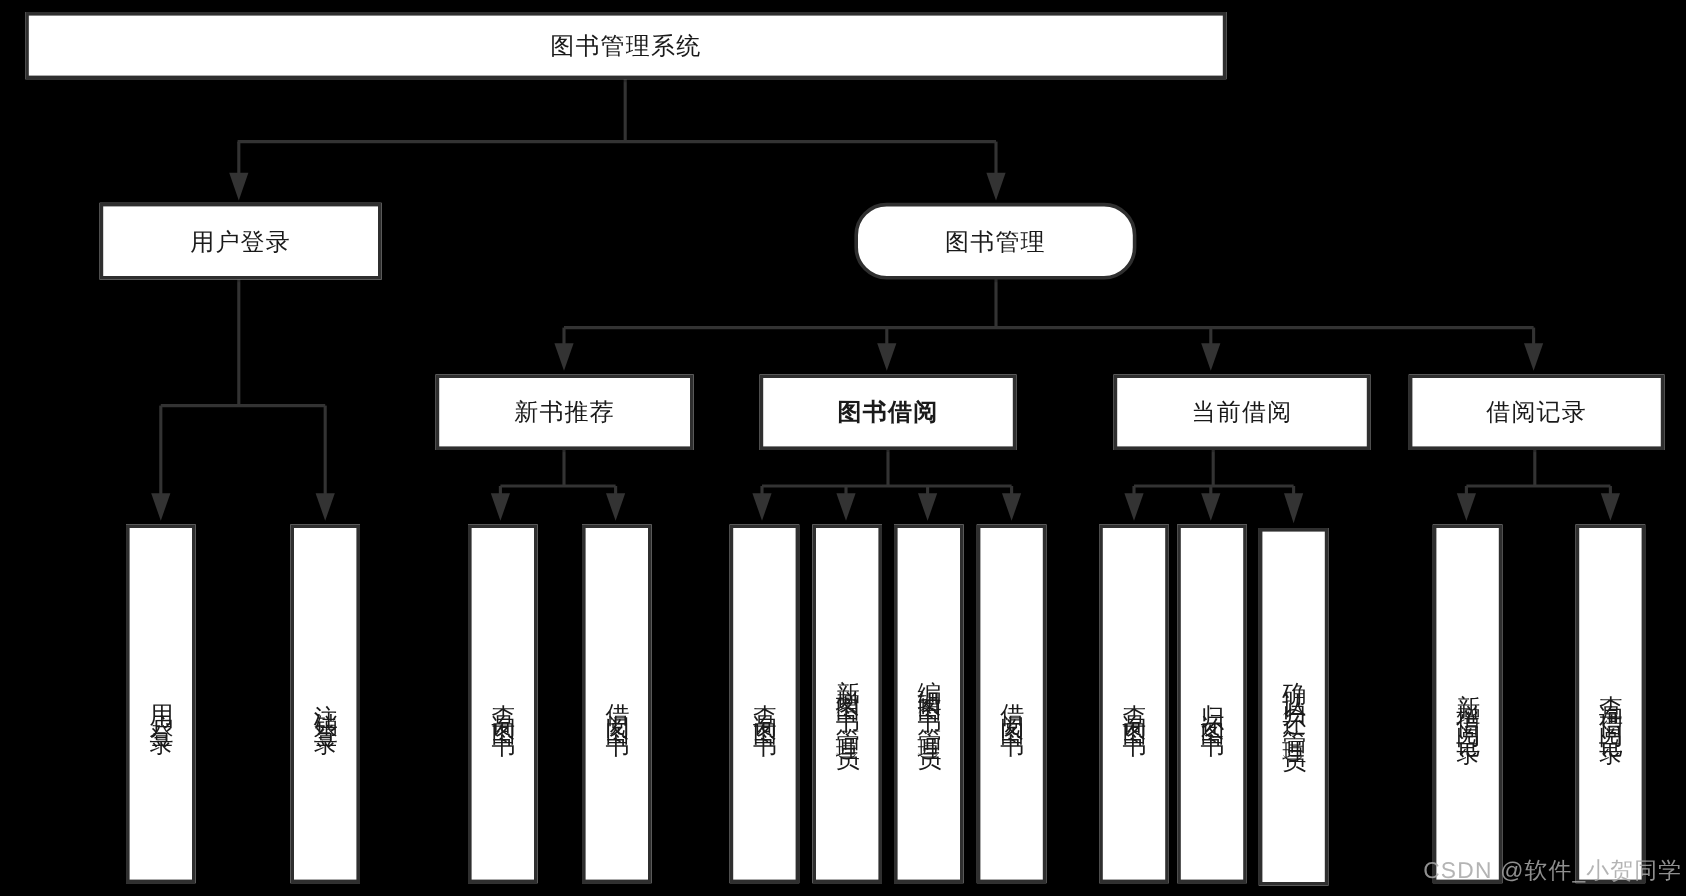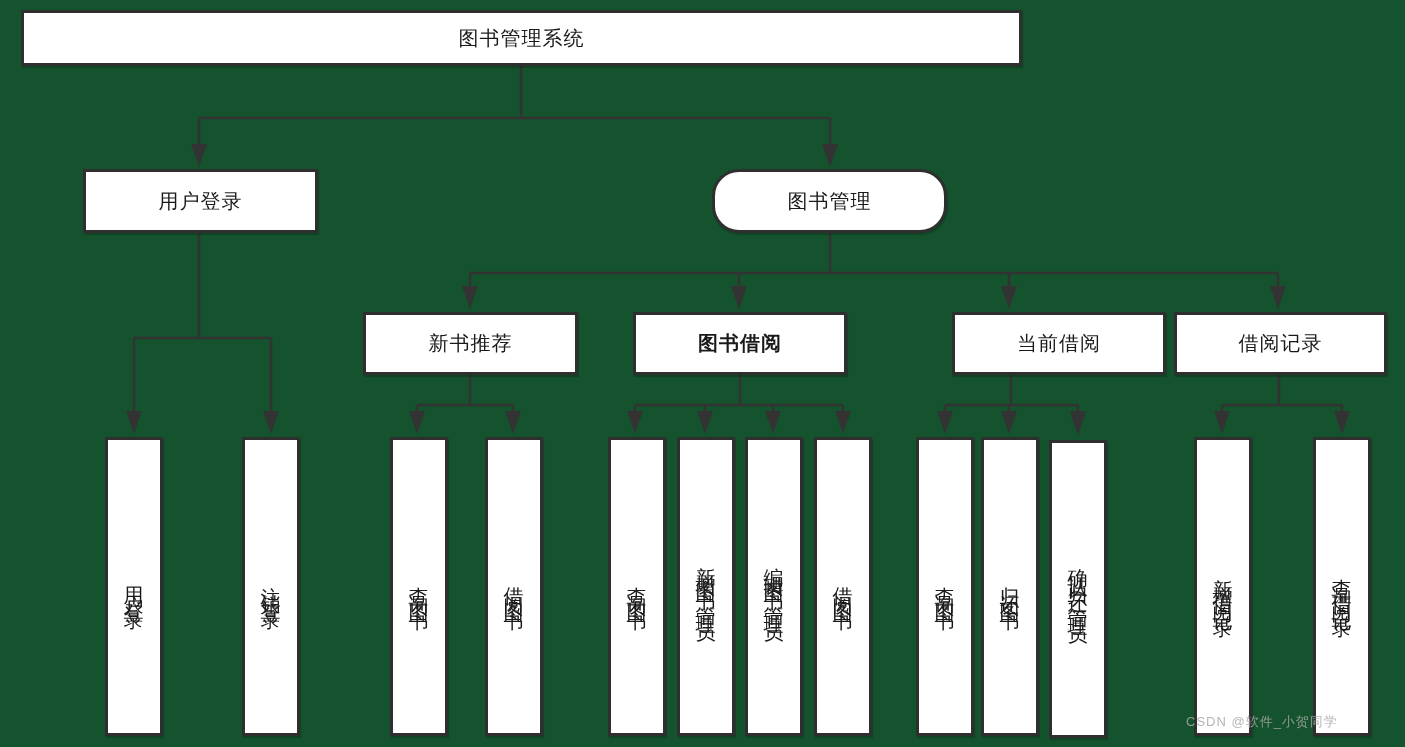--- a/index.html
+++ b/index.html
@@ -1,19 +1,19 @@
 <!DOCTYPE html>
 <html><head>
 <meta charset="utf-8">
 <style>
   html,body{margin:0;padding:0;background:#ffffff;}
   .canvas{
     position:relative;
     width:1405px;height:747px;
-    background:#14532d;
+    background:#000000;
     font-family:"Liberation Sans","DejaVu Sans",sans-serif;
     overflow:hidden;
   }
   .wires{position:absolute;left:0;top:0;z-index:1;}
   .hbox{
     position:absolute;z-index:2;
     box-sizing:border-box;
     border:3px solid #2f2f2f;
     background:#ffffff;
     display:flex;align-items:center;justify-content:center;
@@ -33,21 +33,21 @@
   .vbox span{
     writing-mode:vertical-rl;
     text-orientation:mixed;
     font-size:20px;color:#1a1a1a;
     letter-spacing:8px;line-height:1.1;
     white-space:nowrap;
   }
   .watermark{
     position:absolute;z-index:3;
     left:1186px;top:713px;
-    font-size:13px;color:#a8a8a8;opacity:0.85;
+    font-size:19px;color:#a8a8a8;opacity:0.85;
     letter-spacing:1px;white-space:nowrap;
   }
 </style>
 </head>
 <body>
 
 <div class="canvas">
 
   <svg class="wires" width="1405" height="747" viewBox="0 0 1405 747">
     <g stroke="#333333" stroke-width="2.6" fill="none">
@@ -125,21 +125,21 @@
   <div class="hbox" style="left:712px;top:169px;width:235px;height:64px;border-radius:27px;">
     <span>图书管理</span>
   </div>
 
   <div class="hbox" style="left:363px;top:312px;width:215px;height:63px;text-align:right;">
     <span>新书推荐</span>
   </div>
   <div class="hbox" style="left:633px;top:312px;width:214px;height:63px;font-weight:bold;">
     <span>图书借阅</span>
   </div>
-  <div class="hbox" style="left:952px;top:312px;width:214px;height:63px;">
+  <div class="hbox" style="left:928px;top:312px;width:214px;height:63px;">
     <span>当前借阅</span>
   </div>
   <div class="hbox" style="left:1174px;top:312px;width:213px;height:63px;">
     <span>借阅记录</span>
   </div>
 
   <div class="vbox" style="left:105px;">
     <span>用户登录</span>
   </div>
   <div class="vbox" style="left:242px;">

